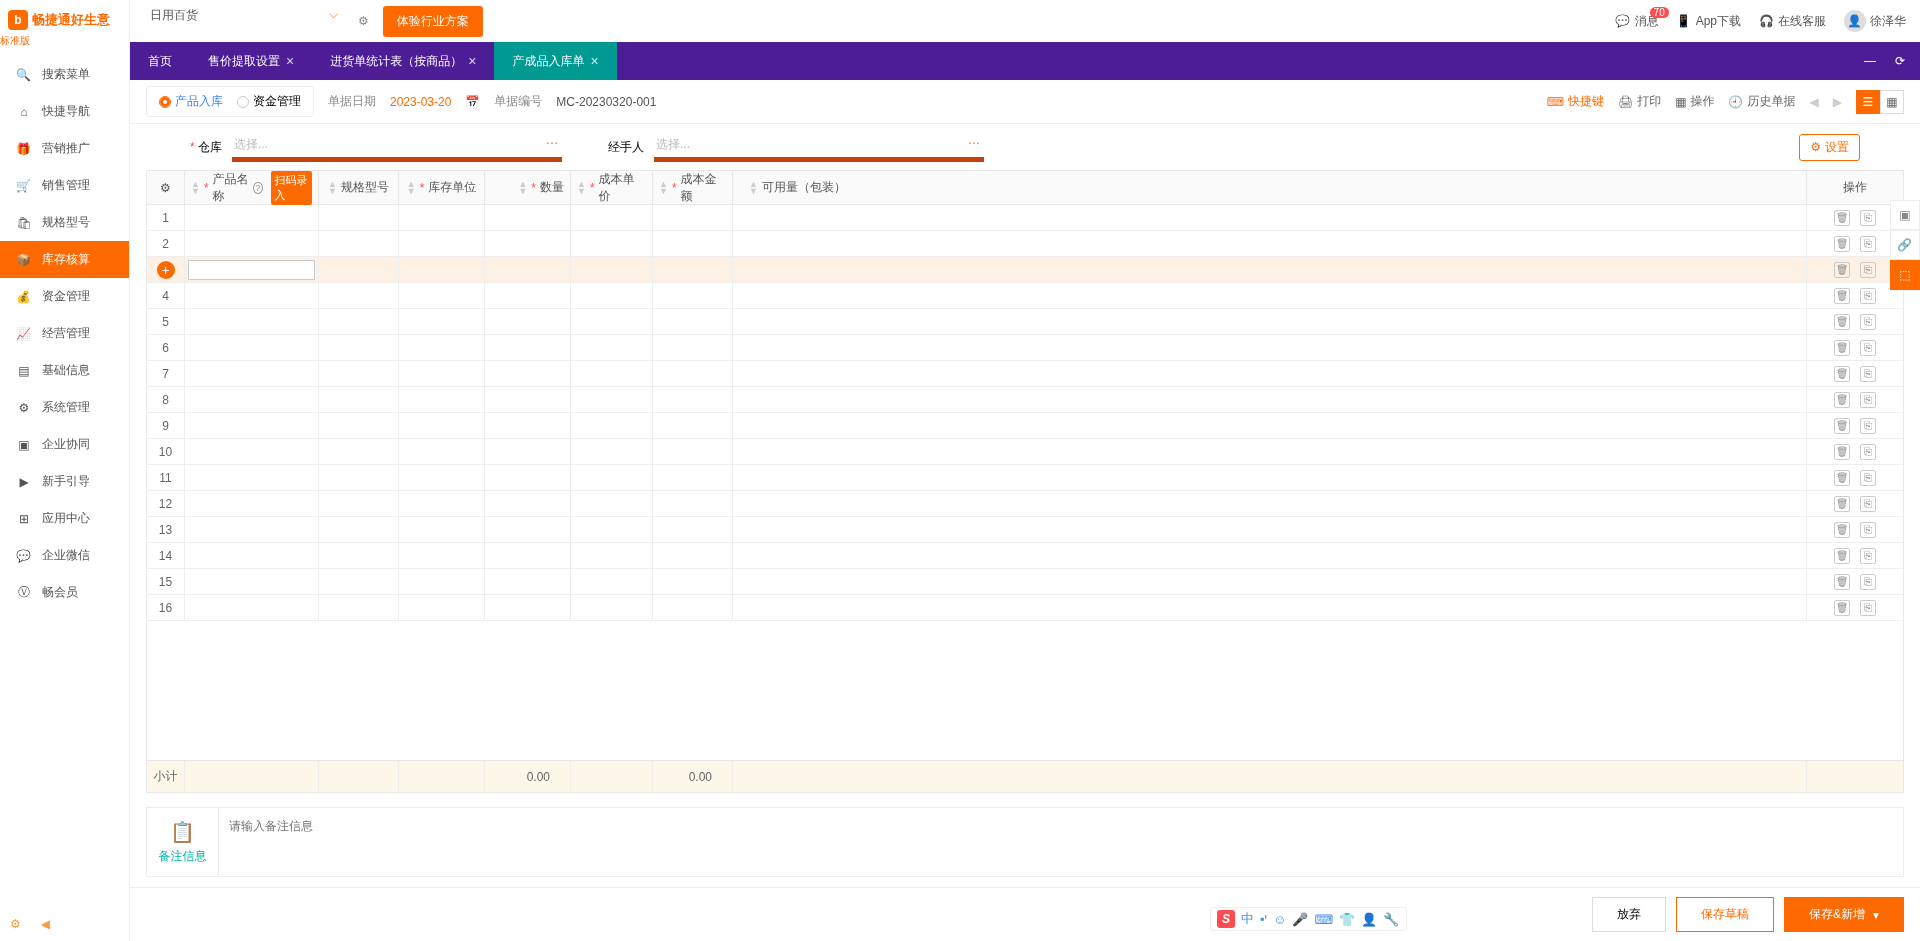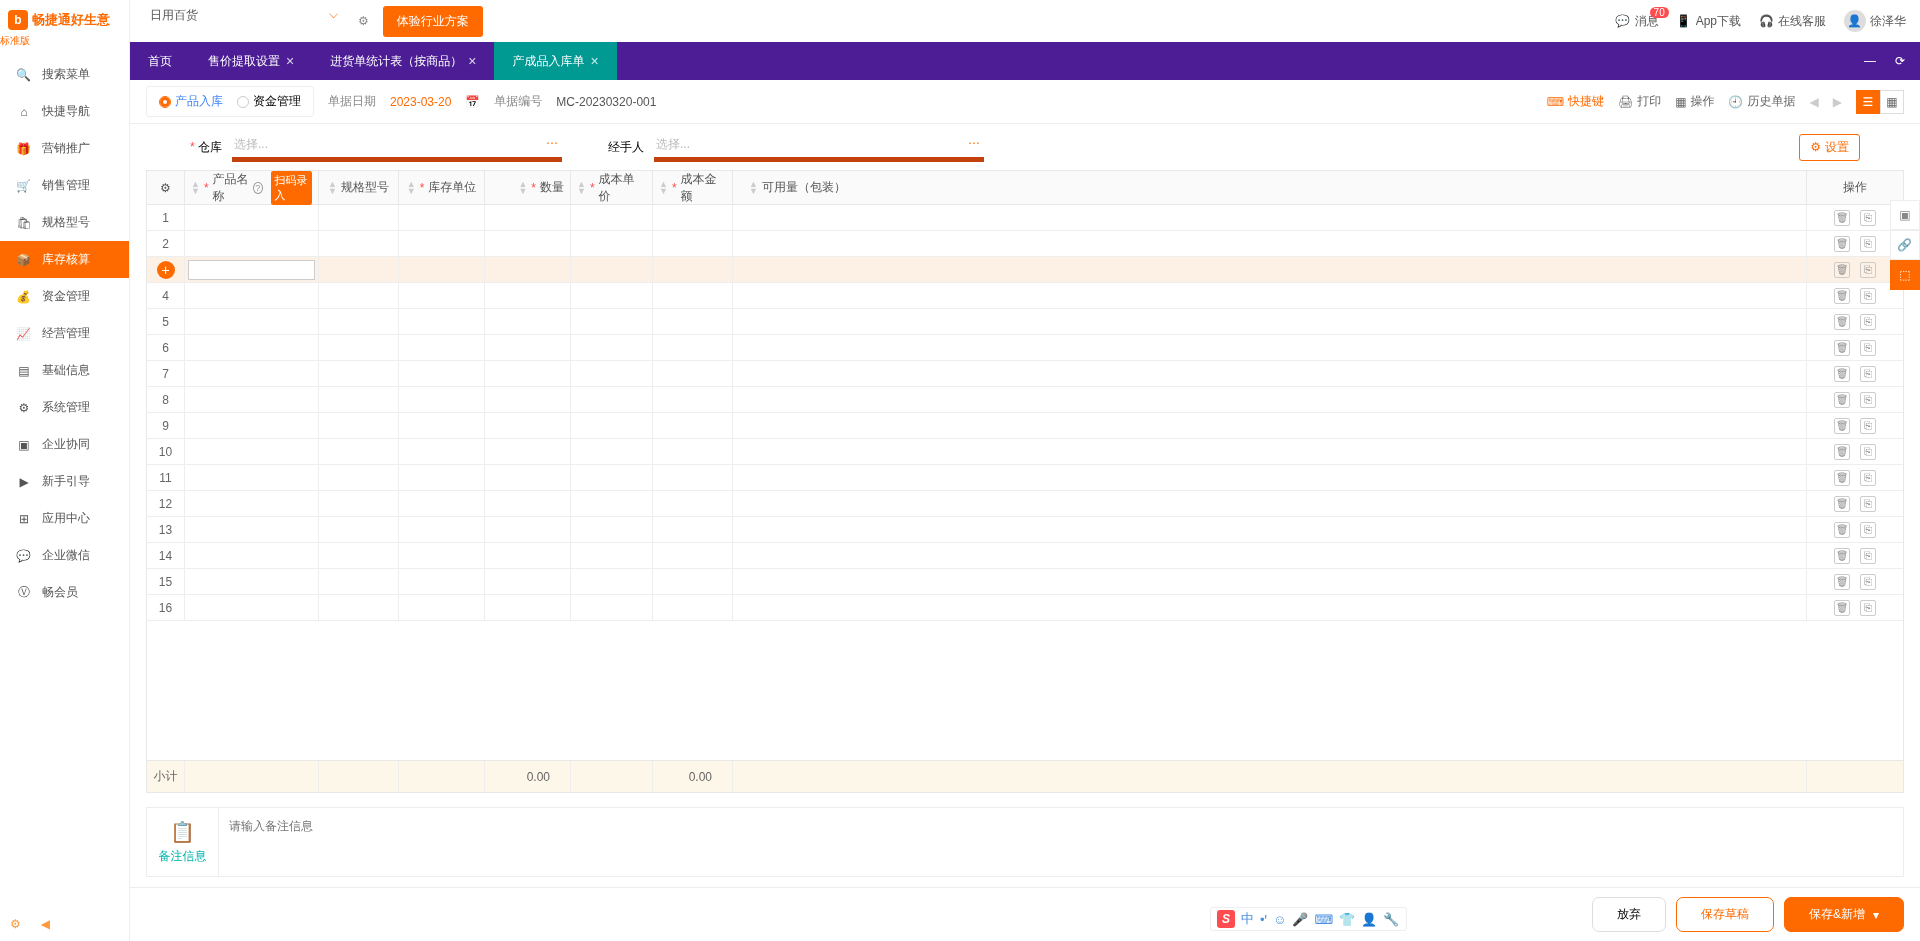--- a/index.html
+++ b/index.html
@@ -78,21 +78,21 @@
 .gc.c-avail{justify-content:flex-start}
 .add-btn{width:18px;height:18px;background:#ff6a00;color:#fff;border-radius:50%;display:flex;align-items:center;justify-content:center;font-size:14px;cursor:pointer}
 .cell-input{width:95%;height:20px;border:1px solid #ccc;background:#fff}
 .row-ops{display:flex;gap:10px;color:#888}
 .row-ops span{cursor:pointer;width:16px;height:16px;border:1px solid #ccc;border-radius:2px;display:flex;align-items:center;justify-content:center;font-size:10px}
 .gfoot{display:flex;height:32px;background:#fdf7ea;border-top:1px solid #e8e8e8}
 .remark{margin:14px 16px 0;border:1px solid #eee;display:flex;height:70px}
 .remark-label{width:72px;display:flex;flex-direction:column;align-items:center;justify-content:center;gap:4px;color:#00b5ad;border-right:1px solid #eee}
 .remark-input{flex:1;border:none;padding:10px;color:#bbb;resize:none;outline:none}
 .footer{height:54px;display:flex;align-items:center;justify-content:flex-end;padding:0 16px;gap:10px;border-top:1px solid #eee;margin-top:10px}
-.btn{padding:8px 24px;border-radius:7px;cursor:pointer;border:1px solid #ddd;background:#fff}
+.btn{padding:8px 24px;border-radius:0;cursor:pointer;border:1px solid #ddd;background:#fff}
 .btn.outline{border-color:#ff6a00;color:#ff6a00}
 .btn.primary{background:#ff6a00;color:#fff;border-color:#ff6a00;display:flex;align-items:center;gap:8px}
 .ime{position:absolute;bottom:10px;left:1080px;display:flex;align-items:center;gap:6px;background:#fff;padding:2px 6px;border:1px solid #eee;border-radius:3px}
 .ime-s{width:18px;height:18px;background:#ff4d4f;color:#fff;display:flex;align-items:center;justify-content:center;border-radius:3px;font-weight:bold;font-style:italic}
 .ime-i{color:#4a90e2;font-size:13px}
 .side-tools{position:fixed;right:0;top:200px;display:flex;flex-direction:column}
 .st{width:30px;height:30px;background:#fff;border:1px solid #eee;display:flex;align-items:center;justify-content:center;color:#888;cursor:pointer}
 .st.active{background:#ff6a00;color:#fff;border-color:#ff6a00}
 </style>
 </head>

